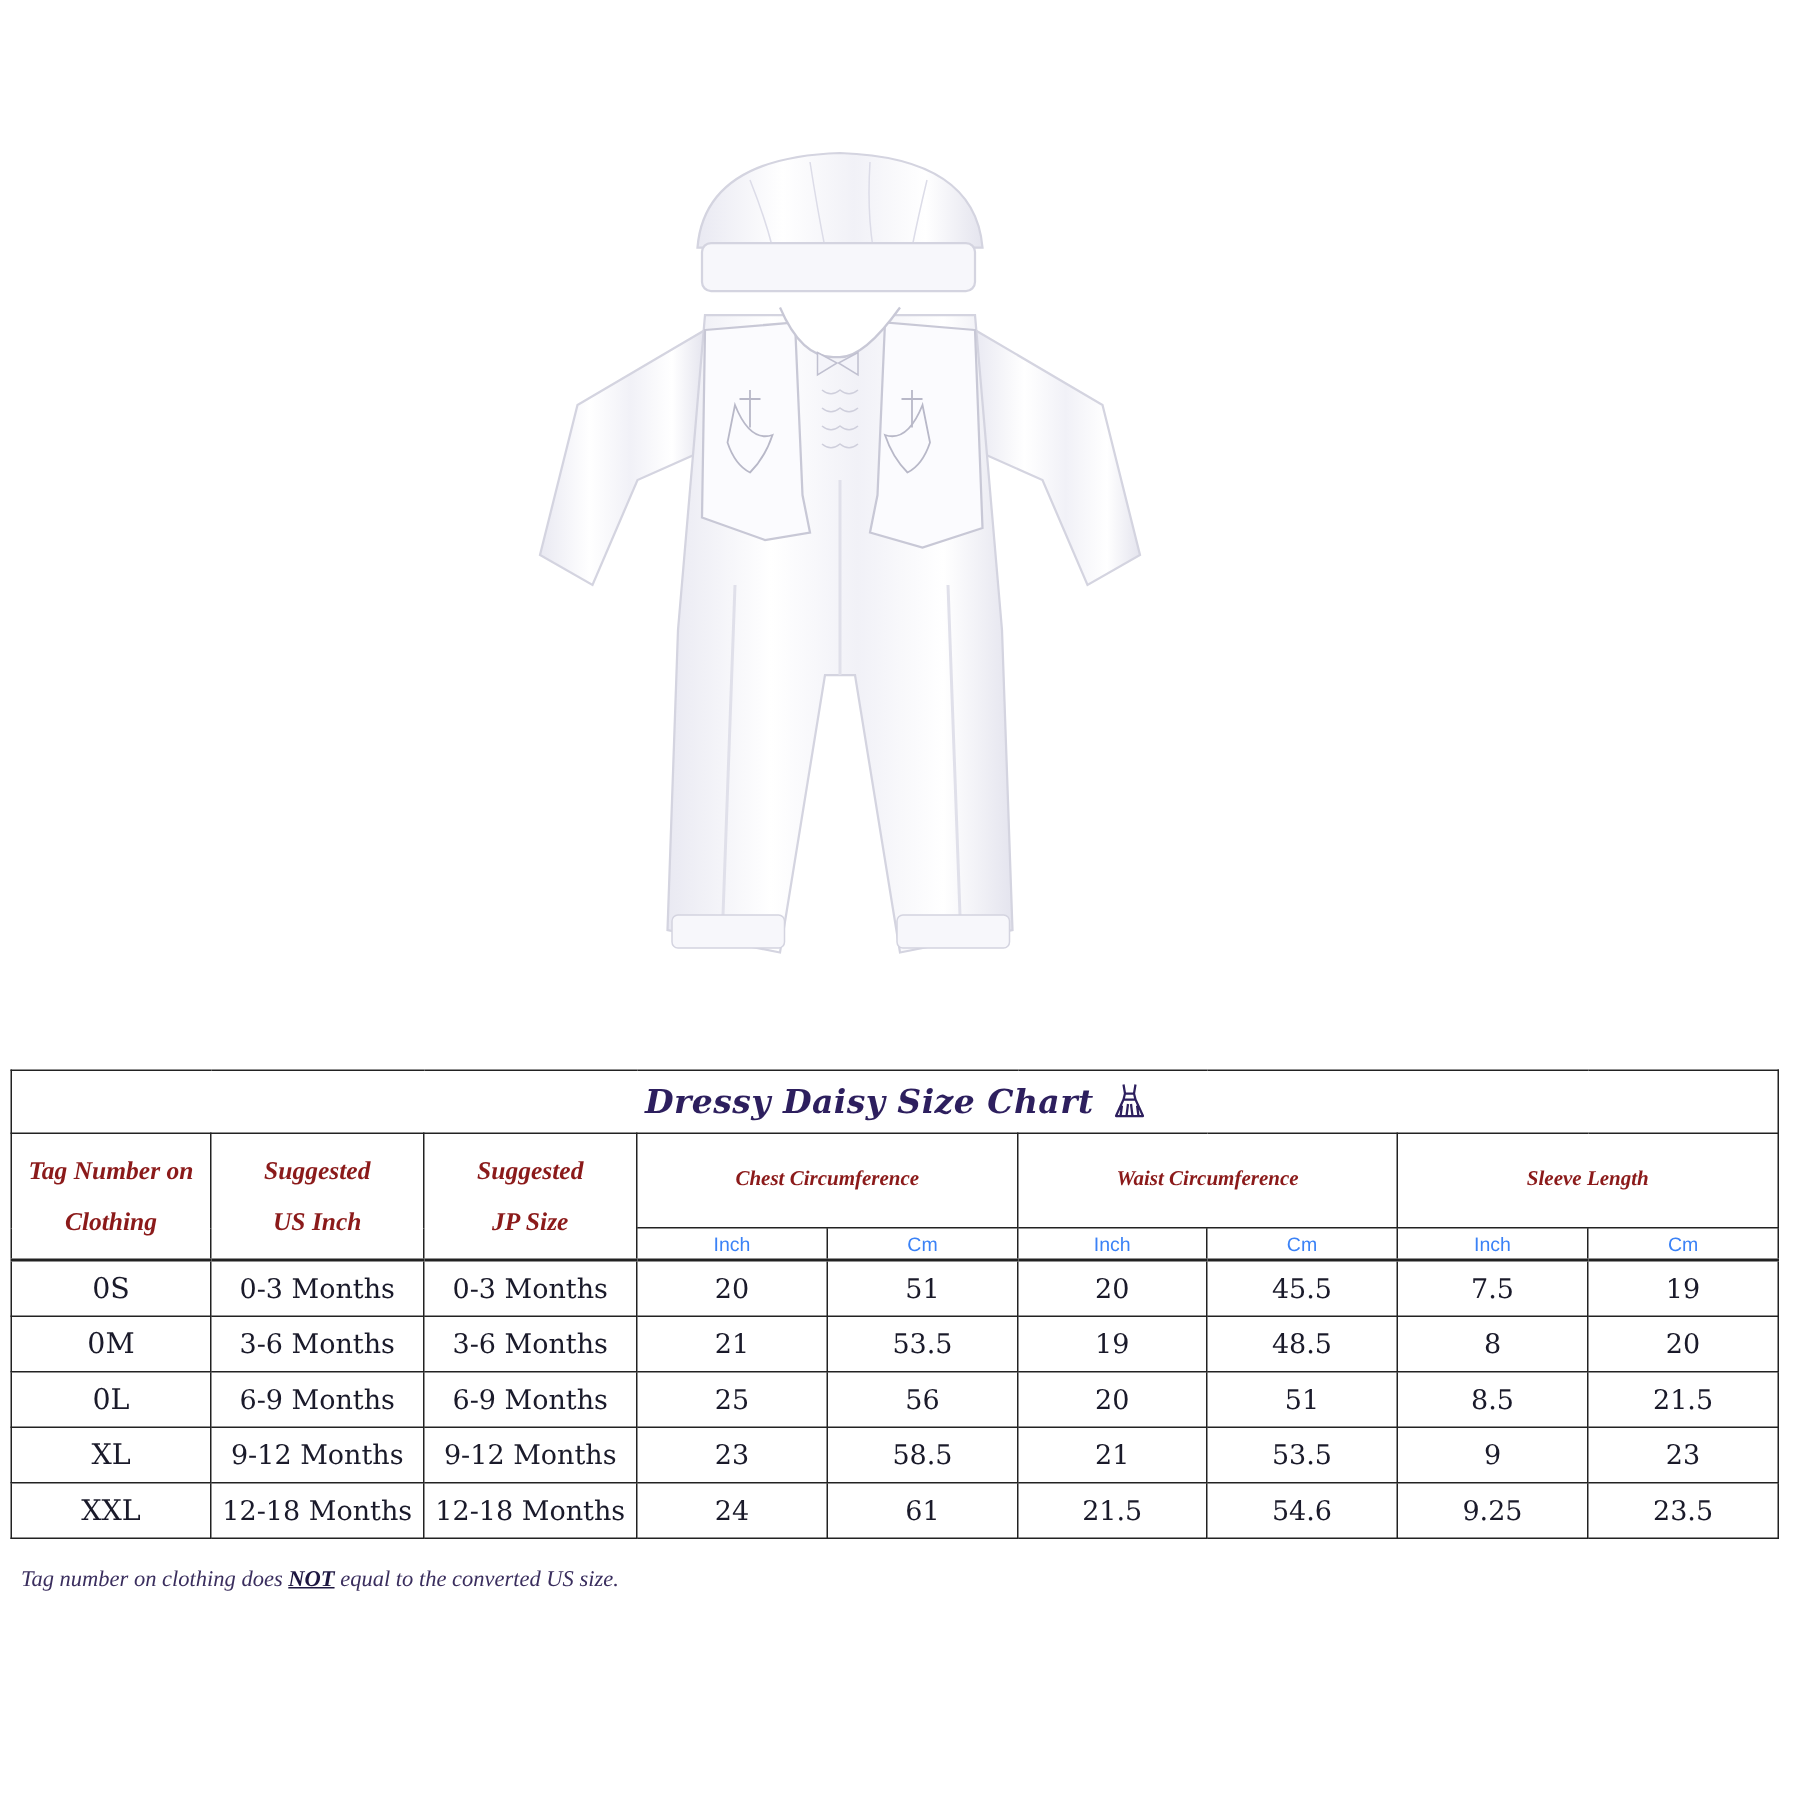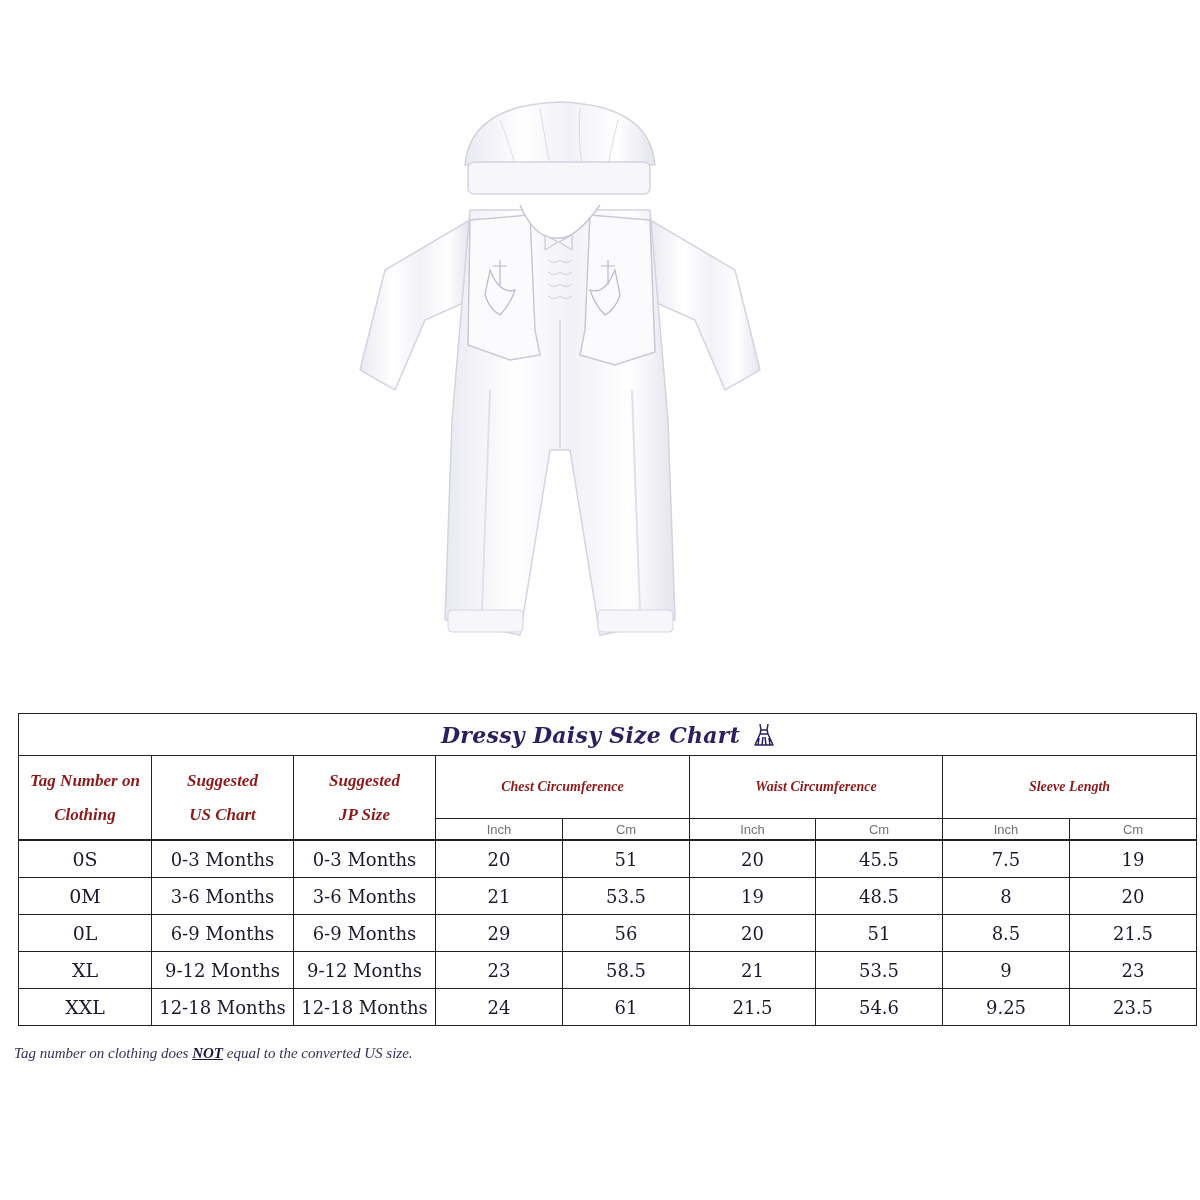--- a/index.html
+++ b/index.html
@@ -3,28 +3,28 @@
 <meta charset="utf-8">
 <style>
   html, body { margin: 0; padding: 0; background: #ffffff; }
   body { width: 1200px; height: 1200px; position: relative; overflow: hidden; font-family: "Liberation Serif", serif; }
 
   
   .product { position: absolute; left: 350px; top: 90px; width: 420px; height: 560px; }
   .product svg { width: 100%; height: 100%; display: block; }
 
   
-  .chart { position: absolute; left: 18px; top: 713px; width: 1178px; border-collapse: collapse; table-layout: fixed; }
+  .chart { position: absolute; left: 7px; top: 713px; width: 1178px; border-collapse: collapse; table-layout: fixed; }
   .chart td, .chart th { border: 1.6px solid #222; padding: 0; text-align: center; vertical-align: middle; }
   .chart .title-cell { height: 41px; font-family: "DejaVu Serif", serif; font-style: italic; font-weight: bold; font-size: 22px; color: #2d1f5e; letter-spacing: 0.3px; }
   .chart .title-cell .dress { display: inline-block; vertical-align: -4px; margin-left: 6px; width: 20px; height: 24px; }
   .chart .hdr { font-family: "Liberation Serif", serif; font-style: italic; font-weight: bold; color: #8b1a1a; }
   .chart .hdr-small { font-size: 17px; line-height: 34px; }
   .chart .hdr-big { font-size: 14px; height: 62px; }
-  .chart .sub { font-family: "Liberation Sans", sans-serif; font-size: 13px; color: #737373; height: 20px; border-width: 1px; }
+  .chart .sub { font-family: "Liberation Sans", sans-serif; font-size: 13px; color: #3b82f6; height: 20px; border-width: 1px; }
   .chart .row td { height: 36px; font-family: "DejaVu Serif", serif; font-size: 18px; color: #1a1a2a; border-width: 1px; }
   .chart .row td.tag { font-size: 19px; }
   .chart .row td.thick-l { border-left-width: 1.6px; }
   .chart tr.first-row td { border-top-width: 2px; text-align: center; }
 
   
   .notes { position: absolute; left: 14px; top: 1044px; width: 1170px; font-family: "Liberation Serif", serif; font-style: italic; font-size: 15px; color: #3a2e5e; }
   .notes p { margin: 0 0 12px 0; line-height: 19px; }
   .notes b { font-weight: bold; color: #1d1640; text-decoration: underline; }
 </style>
@@ -100,21 +100,21 @@
       </svg>
     </td>
   </tr>
   <tr>
     <td rowspan="2" class="hdr hdr-small">
       <div>Tag Number on</div>
       <div>Clothing</div>
     </td>
     <td rowspan="2" class="hdr hdr-small">
       <div>Suggested</div>
-      <div>US Chart</div>
+      <div>US Inch</div>
     </td>
     <td rowspan="2" class="hdr hdr-small">
       <div>Suggested</div>
       <div>JP Size</div>
     </td>
     <td colspan="2" class="hdr hdr-big">Chest Circumference</td>
     <td colspan="2" class="hdr hdr-big">Waist Circumference</td>
     <td colspan="2" class="hdr hdr-big">Sleeve Length</td>
   </tr>
   <tr>
@@ -145,21 +145,21 @@
     <td>53.5</td>
     <td class="thick-l">19</td>
     <td>48.5</td>
     <td class="thick-l">8</td>
     <td>20</td>
   </tr>
   <tr class="row">
     <td class="tag">0L</td>
     <td class="thick-l">6-9 Months</td>
     <td class="thick-l">6-9 Months</td>
-    <td class="thick-l">29</td>
+    <td class="thick-l">25</td>
     <td>56</td>
     <td class="thick-l">20</td>
     <td>51</td>
     <td class="thick-l">8.5</td>
     <td>21.5</td>
   </tr>
   <tr class="row">
     <td class="tag">XL</td>
     <td class="thick-l">9-12 Months</td>
     <td class="thick-l">9-12 Months</td>

